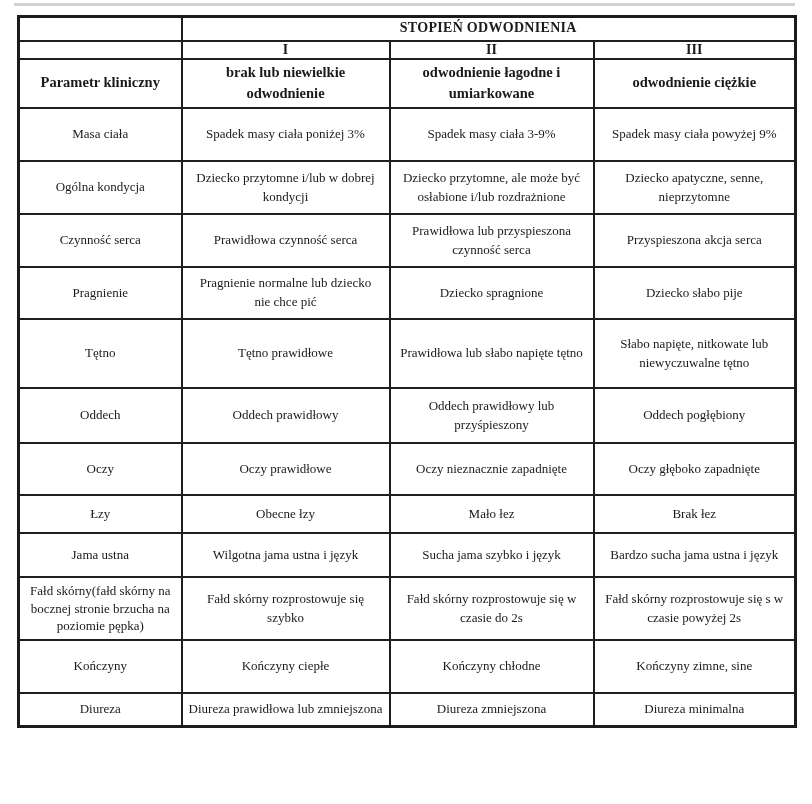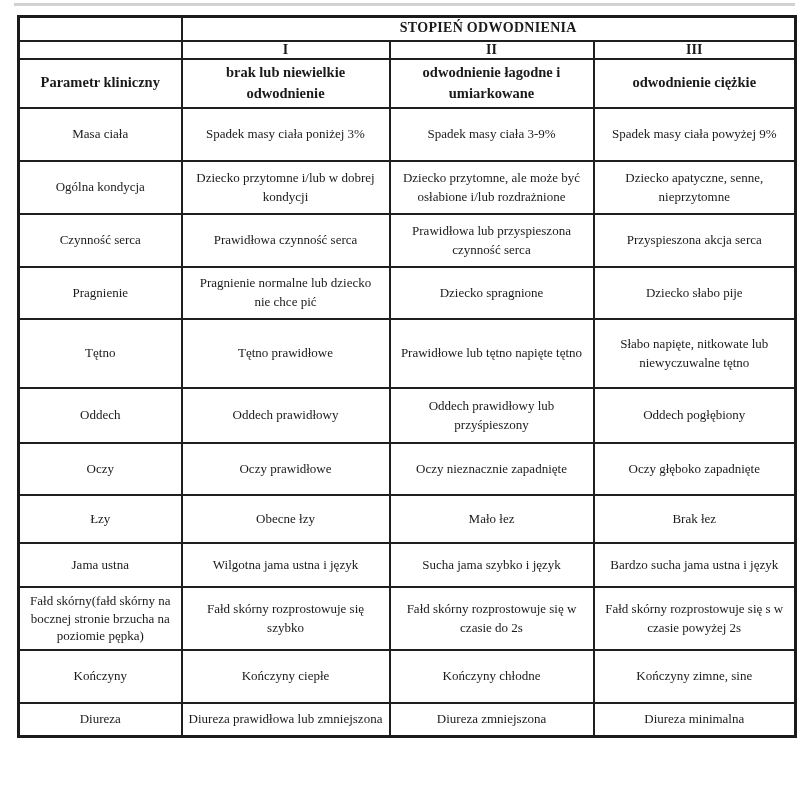--- a/index.html
+++ b/index.html
@@ -120,39 +120,39 @@
     <tr style="height:52px">
       <td>Pragnienie</td>
       <td>Pragnienie normalne lub dziecko nie chce pić</td>
       <td>Dziecko spragnione</td>
       <td>Dziecko słabo pije</td>
     </tr>
 
     <tr style="height:69px">
       <td>Tętno</td>
       <td>Tętno prawidłowe</td>
-      <td>Prawidłowe lub tętno napięte tętno</td>
+      <td>Prawidłowa lub słabo napięte tętno</td>
       <td>Słabo napięte, nitkowate lub niewyczuwalne tętno</td>
     </tr>
 
     <tr style="height:55px">
       <td>Oddech</td>
       <td>Oddech prawidłowy</td>
       <td>Oddech prawidłowy lub przyśpieszony</td>
       <td>Oddech pogłębiony</td>
     </tr>
 
     <tr style="height:52px">
       <td>Oczy</td>
       <td>Oczy prawidłowe</td>
       <td>Oczy nieznacznie zapadnięte</td>
       <td>Oczy głęboko zapadnięte</td>
     </tr>
 
-    <tr style="height:48px">
+    <tr style="height:38px">
       <td>Łzy</td>
       <td>Obecne łzy</td>
       <td>Mało łez</td>
       <td>Brak łez</td>
     </tr>
 
     <tr style="height:44px">
       <td>Jama ustna</td>
       <td>Wilgotna jama ustna i język</td>
       <td>Sucha jama szybko i język</td>

